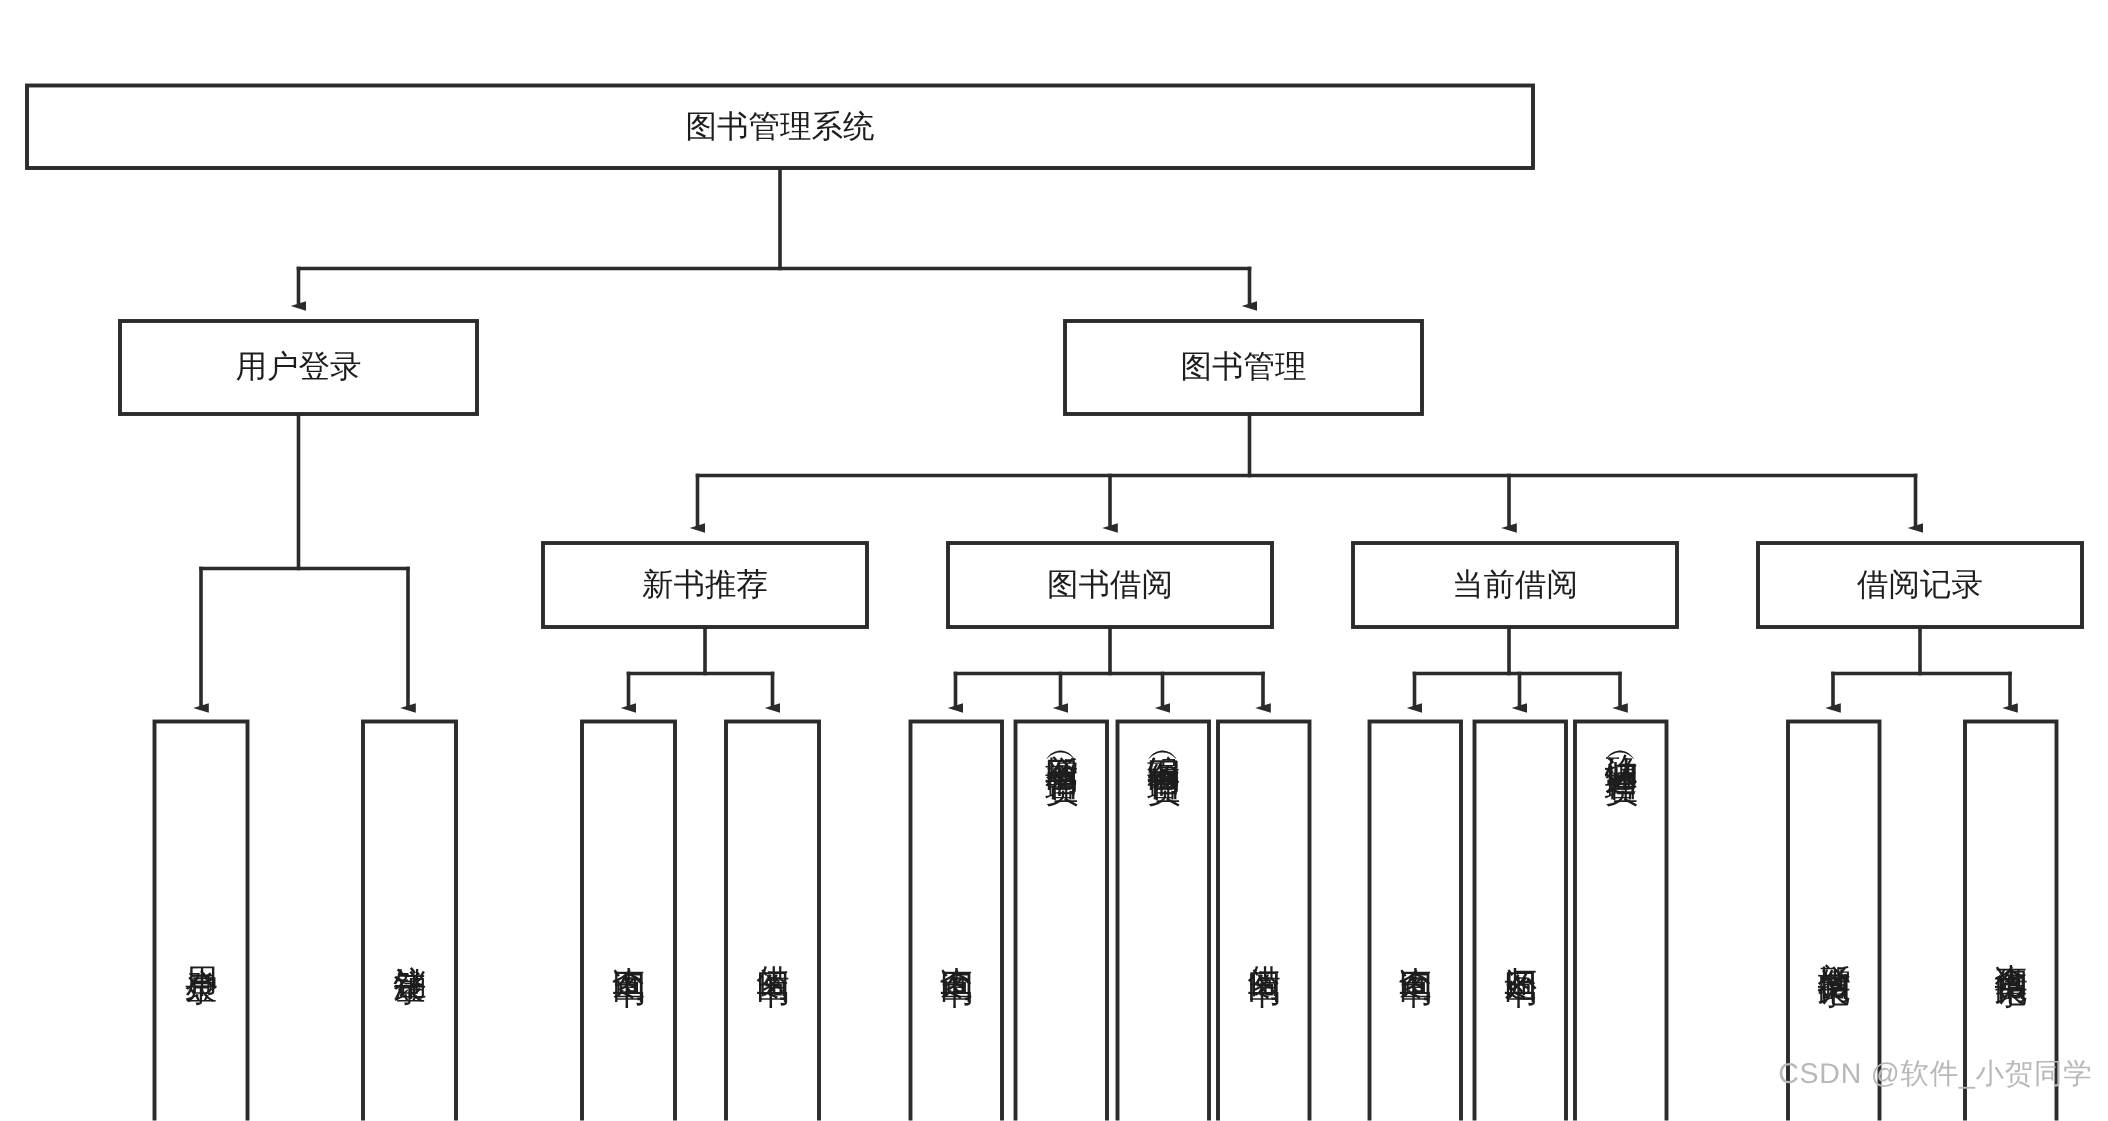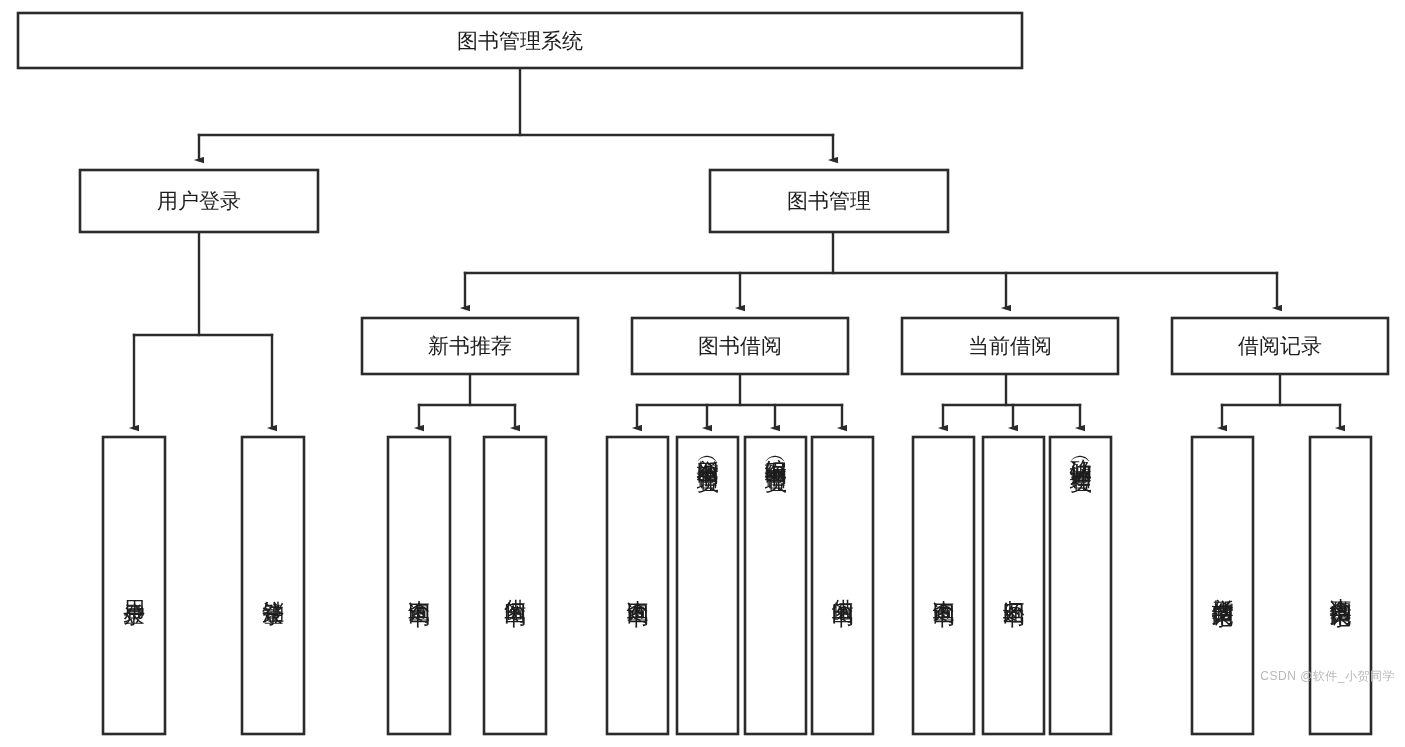--- a/index.html
+++ b/index.html
@@ -11,20 +11,21 @@
     width: 1405px;
     height: 747px;
     font-family: "Liberation Sans", "DejaVu Sans", sans-serif;
     overflow: hidden;
     position: relative;
   }
   #diagram-root {
     position: relative;
     width: 1405px;
     height: 688px;
+    margin-top: 44px;
   }
   svg.flow {
     position: absolute;
     top: 0;
     left: 0;
     width: 1405px;
     height: 747px;
     display: block;
   }
   .node-box {
@@ -62,21 +63,21 @@
     color: #1d1d1d;
     letter-spacing: 2px;
     text-align: center;
     white-space: nowrap;
   }
   .watermark {
     position: absolute;
     right: 10px;
     bottom: 3px;
     font-family: "Liberation Sans", "DejaVu Sans", sans-serif;
-    font-size: 12px;
+    font-size: 19px;
     color: #b8b8b8;
     letter-spacing: 0.5px;
     user-select: none;
     white-space: nowrap;
   }
 </style>
 </head>
 <body>
 
 <div id="diagram-root">

